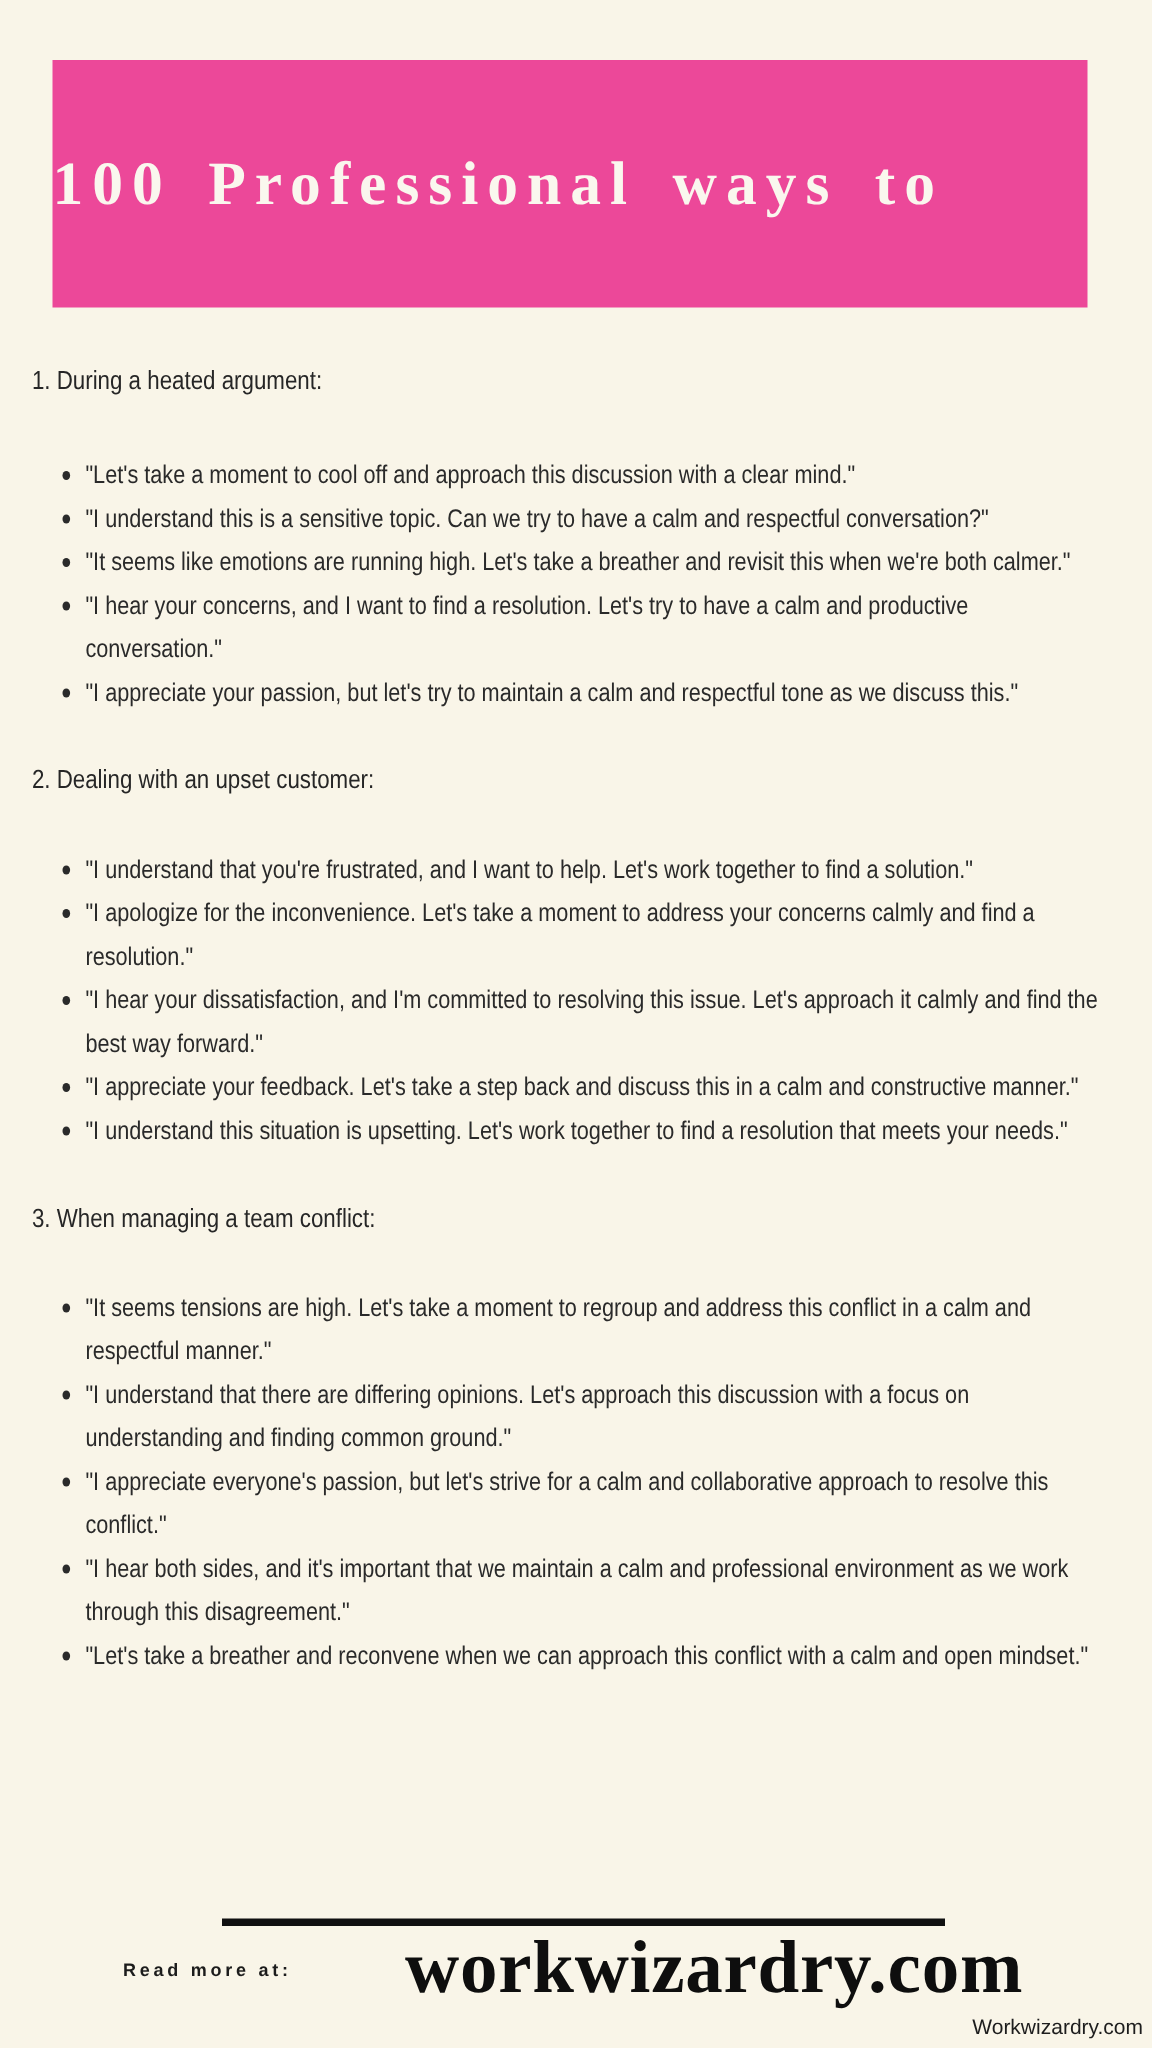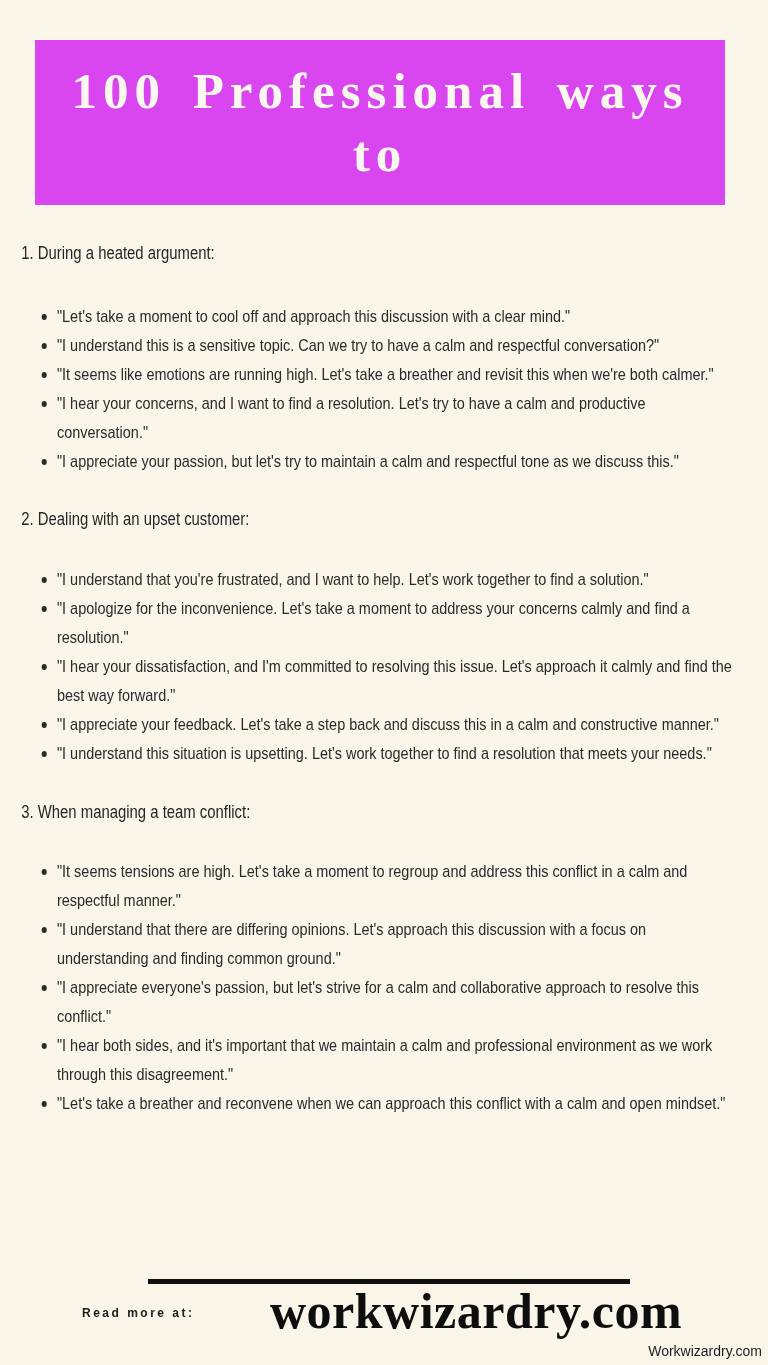--- a/index.html
+++ b/index.html
@@ -13,30 +13,30 @@
     color: #272727;
   }
 
   
   .title-box {
     position: absolute;
     left: 35px;
     top: 40px;
     width: 690px;
     height: 165px;
-    background: #d946ef;
+    background: #ec4899;
     color: #faf7ee;
     display: flex;
     flex-direction: column;
     justify-content: center;
-    align-items: flex-end;
+    align-items: flex-start;
     text-align: center;
     font-family: "Liberation Serif", serif;
     font-weight: bold;
-    font-size: 51px;
+    font-size: 41px;
     line-height: 63px;
     letter-spacing: 6px;
     word-spacing: 8px;
   }
 
   
   .content {
     position: absolute;
     top: 205px;
     left: 0;

